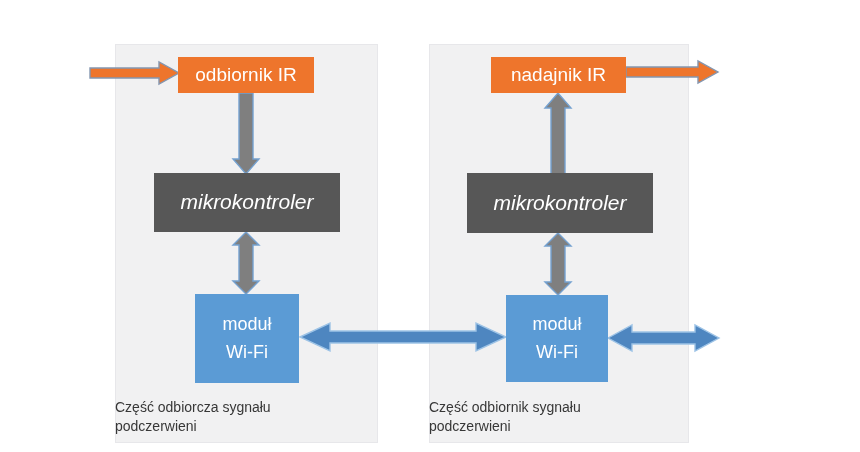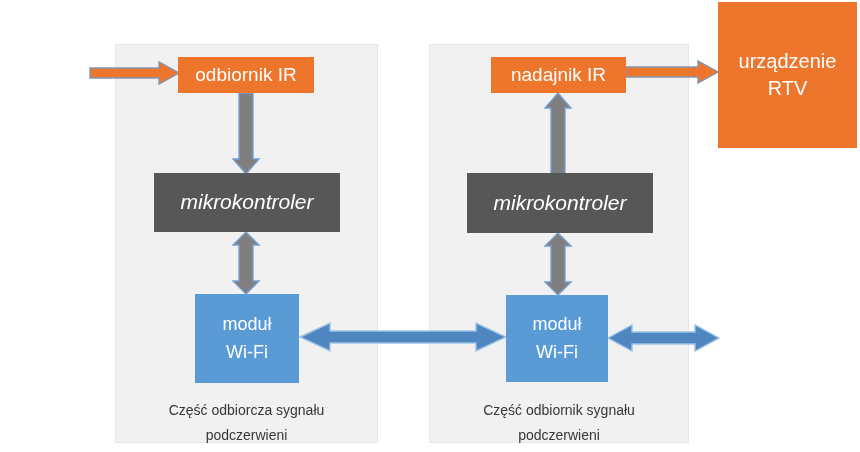--- a/index.html
+++ b/index.html
@@ -45,24 +45,23 @@
   #node-rtv        { left: 718px; top: 2px;   width: 139px; height: 146px; font-size: 20px; }
   #node-mikro-left { left: 154px; top: 173px; width: 186px; height: 59px; font-size: 21px; }
   #node-mikro-right{ left: 467px; top: 173px; width: 186px; height: 60px; font-size: 21px; }
   #node-wifi-left  { left: 195px; top: 294px; width: 104px; height: 89px; font-size: 18px; line-height: 1.55; }
   #node-wifi-right { left: 506px; top: 295px; width: 102px; height: 87px; font-size: 18px; line-height: 1.55; }
   #node-pc         { left: 719px; top: 315px; width: 51px;  height: 47px; font-size: 19px; }
 
   .caption {
     position: absolute;
     width: 100%;
-    text-align: center;
     color: #373737;
     font-size: 14px;
-    line-height: 25px;
+    line-height: 19px;
     white-space: pre-line;
   }
   #caption-left  { left: 115px; top: 398px; width: 263px; }
   #caption-right { left: 429px; top: 398px; width: 260px; }
 
   #arrow-layer {
     position: absolute;
     left: 0; top: 0;
     width: 860px;
     height: 452px;
@@ -89,22 +88,20 @@
     <polygon class="arrow-orange" points="626,67 698,67 698,61 718,72 698,83 698,77 626,77"></polygon>
     <polygon class="arrow-blue" points="300,337 330,323 330,331 476,331 476,323 506,337 476,351 476,343 330,343 330,351"></polygon>
     <polygon class="arrow-blue" points="608,338 632,325 632,332 695,332 695,325 719,338 695,351 695,344 632,344 632,351"></polygon>
   </svg>
 
 
   <div id="node-nadajnik" class="node orange">nadajnik IR</div>
 
   <div id="node-odbiornik" class="node orange">odbiornik IR</div>
 
-  <div id="node-rtv" class="node orange">urządzenie
-RTV</div>
 
   <div id="node-mikro-left" class="node gray">mikrokontroler</div>
 
   <div id="node-mikro-right" class="node gray">mikrokontroler</div>
 
   <div id="node-wifi-left" class="node blue">moduł
 Wi-Fi</div>
 
   <div id="node-wifi-right" class="node blue">moduł
 Wi-Fi</div>

